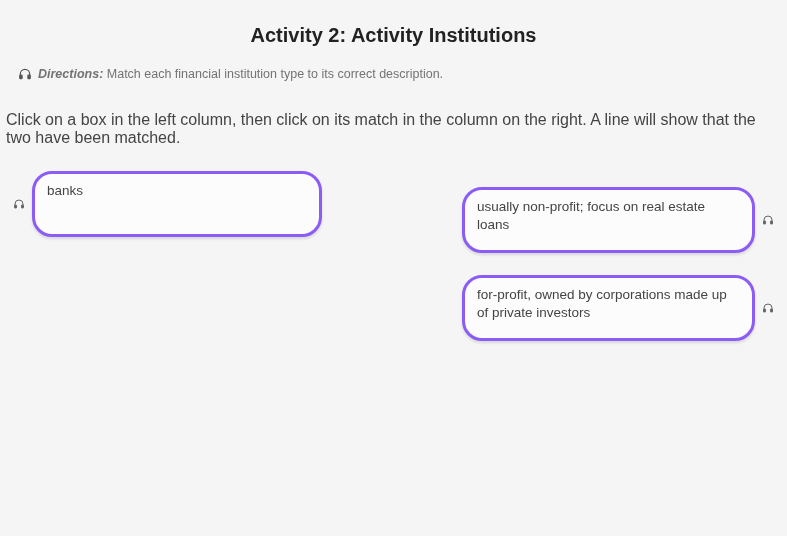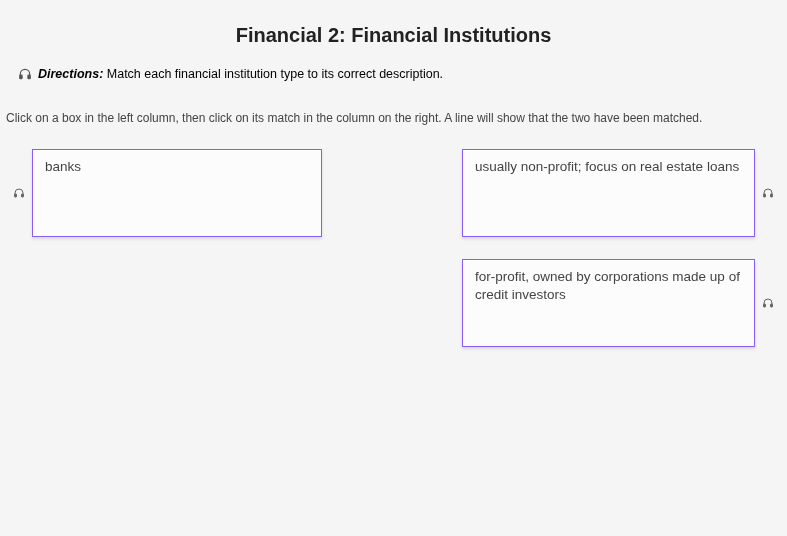--- a/index.html
+++ b/index.html
@@ -15,67 +15,67 @@
     .page-title {
       text-align: center;
       font-size: 20px;
       font-weight: bold;
       color: #222;
       padding: 24px 0 20px 0;
     }
     .directions-row {
       padding: 0 18px 30px 18px;
       font-size: 12.5px;
-      color: #000000;
+      color: #737373;
       display: flex;
       align-items: flex-start;
       gap: 6px;
     }
     .directions-row .label { font-style: italic; font-weight: bold; }
     .instructions {
       padding: 0 6px 24px 6px;
-      font-size: 12px;
+      font-size: 16px;
       color: #444;
     }
     .columns {
       display: flex;
       justify-content: space-between;
       padding: 0 12px 0 12px;
       gap: 140px;
     }
     .col { flex: 1; display: flex; flex-direction: column; gap: 22px; }
     .col-left { max-width: 310px; }
-    .col-right { max-width: 320px; }
+    .col-right { max-width: 320px; margin-top: 16px; }
     .item-row { display: flex; align-items: center; gap: 6px; }
     .grip {
       width: 14px; height: 14px;
       color: #666;
       flex-shrink: 0;
       display: flex; align-items: center; justify-content: center;
     }
     .card {
       flex: 1;
-      height: 88px;
+      height: 66px;
       background: #fcfcfc;
-      border: 1px solid #8b5cf6;
-      border-radius: 0;
+      border: 3px solid #8b5cf6;
+      border-radius: 20px;
       box-shadow: 0 2px 3px rgba(0,0,0,0.12), inset 0 1px 0 rgba(255,255,255,0.8);
       padding: 8px 12px;
       font-size: 13.5px;
       color: #444;
       cursor: pointer;
       line-height: 1.35;
     }
     .col-right .grip-right { order: 2; }
     .col-right .card { order: 1; }
   </style>
 </head>
 <body>
 
-<h1 class="page-title">Financial 2: Financial Institutions</h1>
+<h1 class="page-title">Activity 2: Activity Institutions</h1>
 
 <div class="directions-row">
   <span class="grip">
     <svg viewBox="0 0 24 24" width="14" height="14" fill="none" stroke="#555" stroke-width="2">
       <path d="M4 14v-2a8 8 0 0 1 16 0v2"></path>
         <rect x="3" y="14" width="4" height="6" rx="1" fill="#555"></rect>
         <rect x="17" y="14" width="4" height="6" rx="1" fill="#555"></rect>
     </svg>
   </span>
   <span>
@@ -106,21 +106,21 @@
       <div class="card">usually non-profit; focus on real estate loans</div>
       <span class="grip grip-right">
         <svg viewBox="0 0 24 24" width="12" height="12" fill="none" stroke="#666" stroke-width="2">
             <path d="M4 14v-2a8 8 0 0 1 16 0v2"></path>
             <rect x="3" y="14" width="4" height="6" rx="1" fill="#666"></rect>
             <rect x="17" y="14" width="4" height="6" rx="1" fill="#666"></rect>
           </svg>
       </span>
     </div>
     <div class="item-row">
-      <div class="card">for-profit, owned by corporations made up of credit investors</div>
+      <div class="card">for-profit, owned by corporations made up of private investors</div>
       <span class="grip grip-right">
         <svg viewBox="0 0 24 24" width="12" height="12" fill="none" stroke="#666" stroke-width="2">
             <path d="M4 14v-2a8 8 0 0 1 16 0v2"></path>
             <rect x="3" y="14" width="4" height="6" rx="1" fill="#666"></rect>
             <rect x="17" y="14" width="4" height="6" rx="1" fill="#666"></rect>
           </svg>
       </span>
     </div>
   </div>
 

